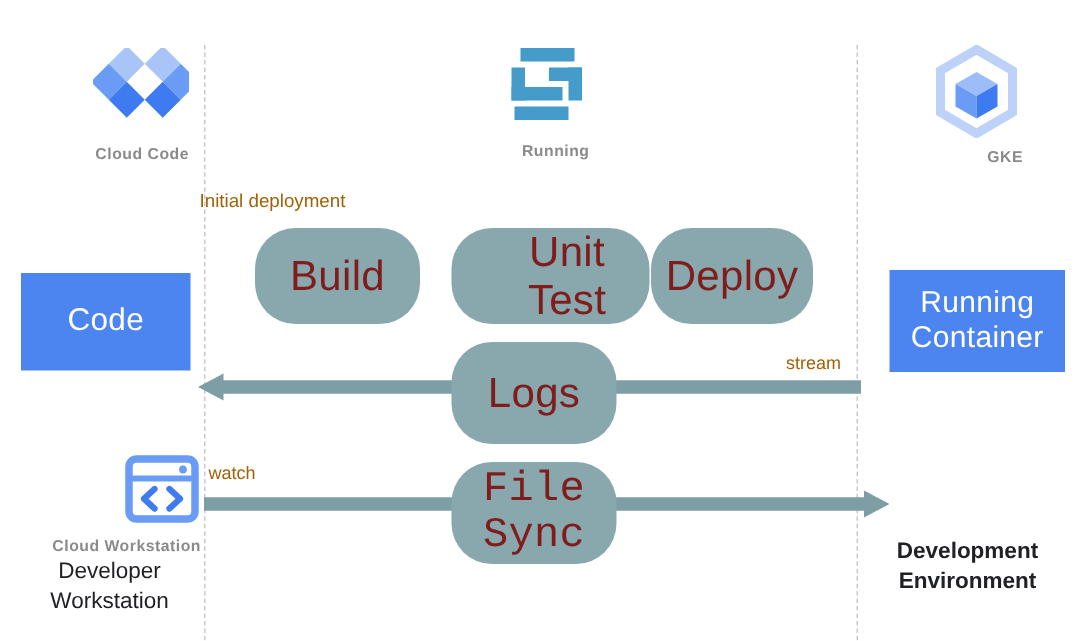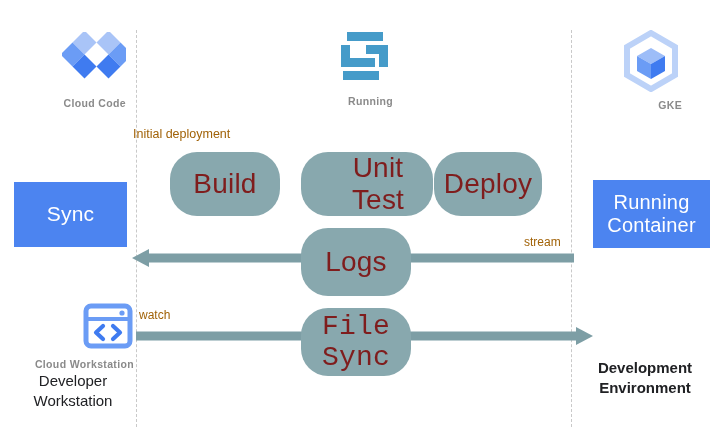--- a/index.html
+++ b/index.html
@@ -189,21 +189,21 @@
     <polygon points="0,14 17,5 17,23" fill="#7d9ea5"></polygon>
     <rect x="16" y="9.5" width="426" height="9" fill="#7d9ea5"></rect>
   </svg>
 
   <svg class="arrow" id="file-sync-arrow" style="left:136px; top:322px;" width="457" height="28" viewBox="0 0 457 28">
     <rect x="0" y="9.5" width="440" height="9" fill="#7d9ea5"></rect>
     <polygon points="457,14 440,5 440,23" fill="#7d9ea5"></polygon>
   </svg>
 
   <div id="box-code" class="blue-box">
-    <span>Sync</span>
+    <span>Code</span>
   </div>
 
   <div id="box-running-container" class="blue-box">
     <span>
       <span>Running</span><br>
       <span>Container</span>
     </span>
   </div>
 
   <div id="box-build" class="teal-box">

